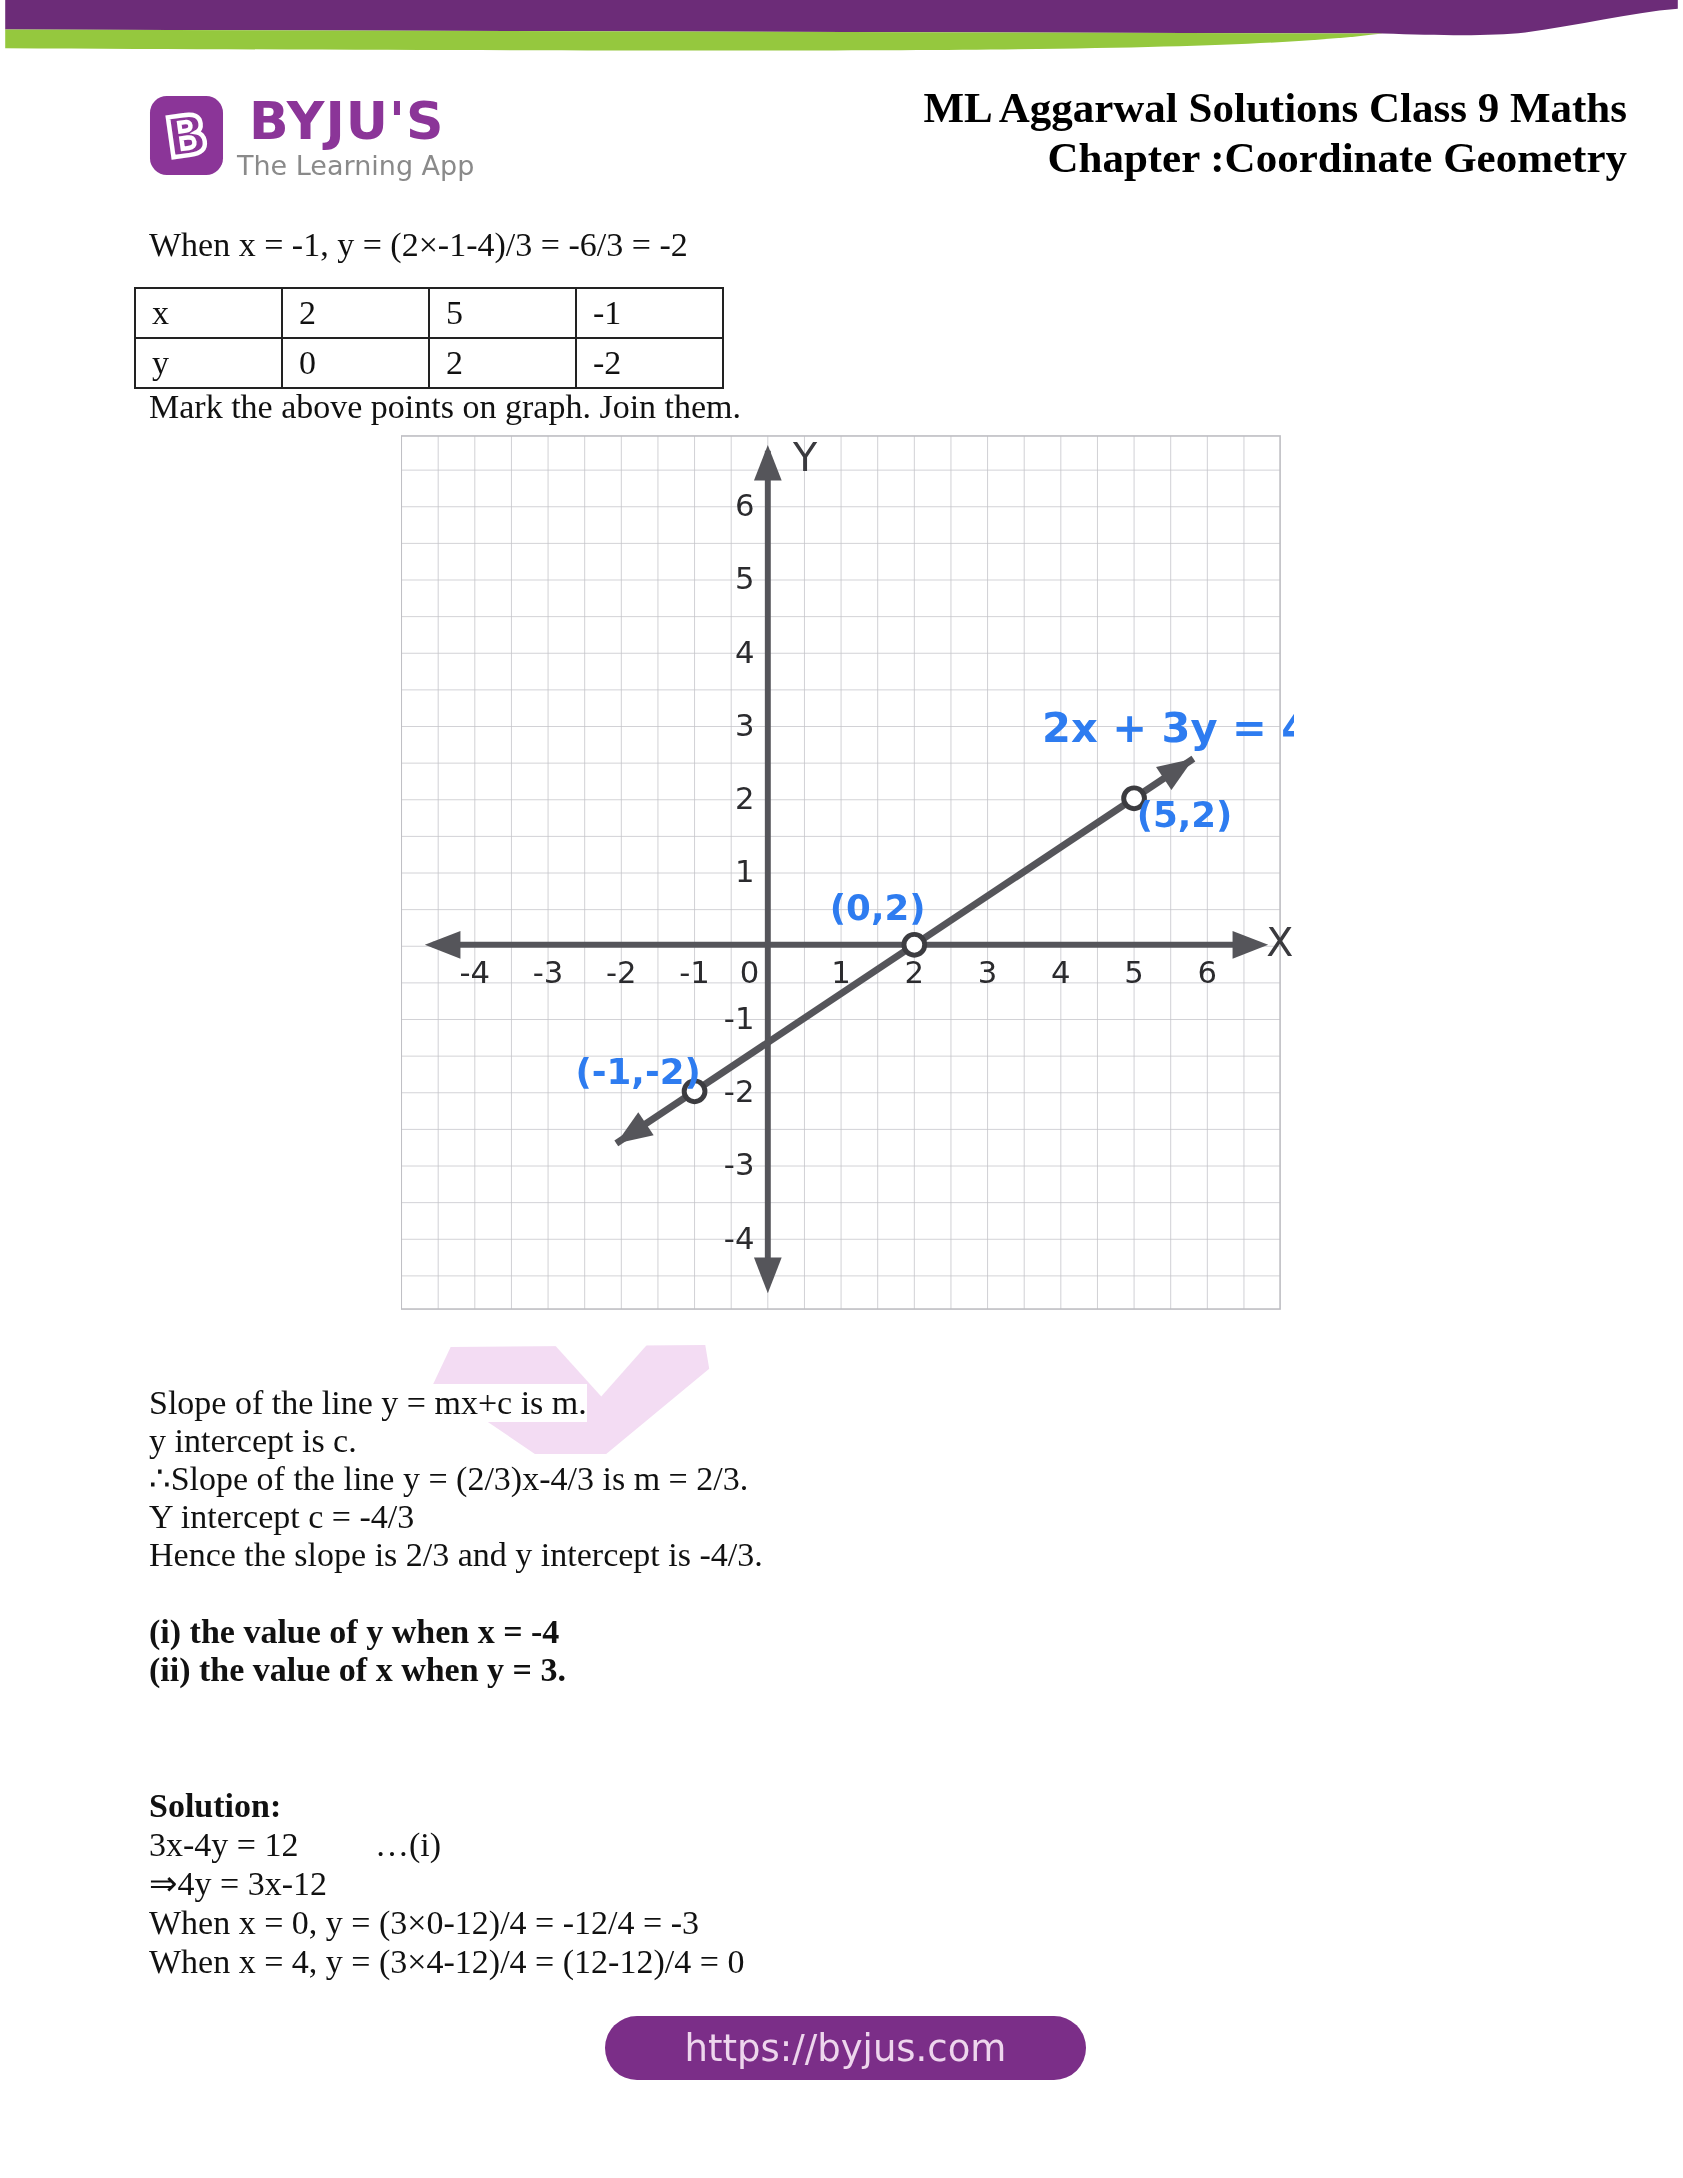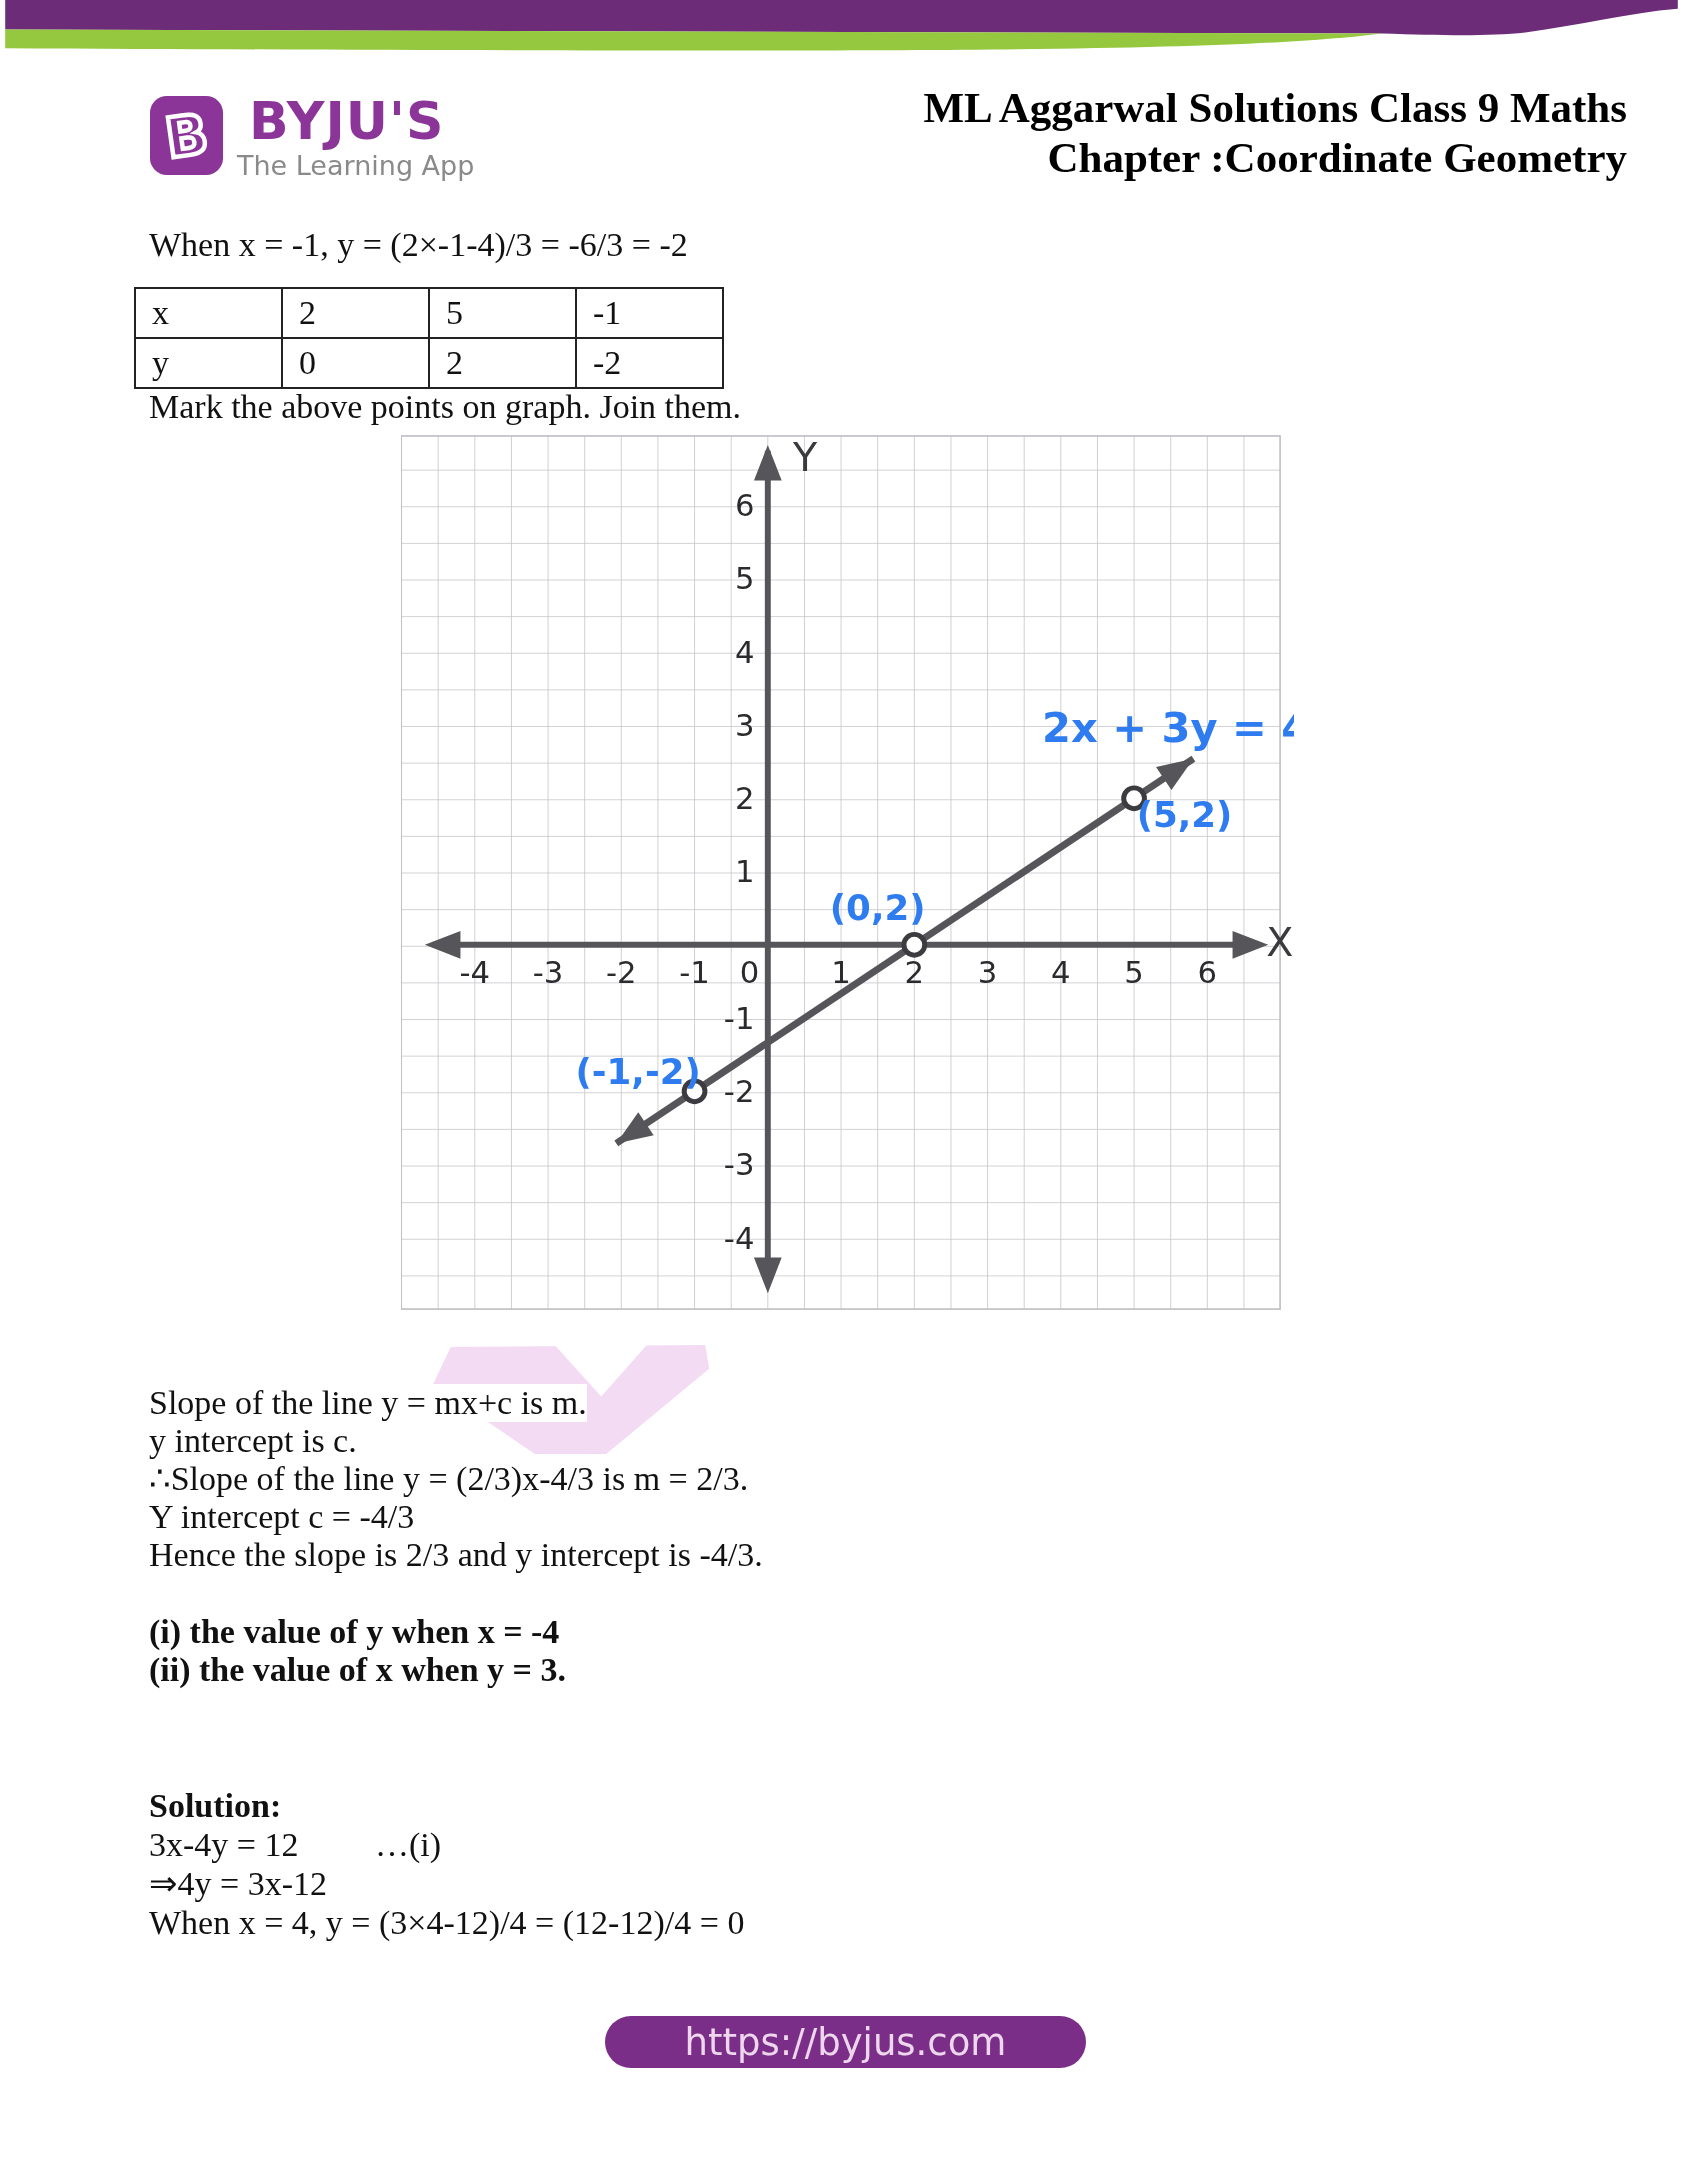--- a/index.html
+++ b/index.html
@@ -42,21 +42,21 @@
   .wm-svg{position:absolute;left:416px;top:1337px;}
   .wm-shape{fill:var(--wm);}
 
   .text-block{position:absolute;left:149px;font-size:34px;line-height:38px;}
   .slope-block{top:1384px;}
   .slope-block .hl{background:#fff;display:inline-block;}
   .question-block{top:1613px;font-weight:bold;line-height:38px;}
   .solution-block{top:1758px;line-height:39px;margin-top:28px;}
   .solution-label{font-weight:bold;}
 
-  .footer-pill{position:absolute;left:605px;top:2016px;width:481px;height:52px;
+  .footer-pill{position:absolute;left:605px;top:2016px;width:481px;height:64px;
                border-radius:34px;background:var(--pill-bg);display:flex;
                align-items:center;justify-content:center;}
   .footer-pill a{font-family:"DejaVu Sans",sans-serif;font-size:37px;
                  color:var(--pill-fg);text-decoration:none;}
 </style>
 </head>
 <body>
 
 <div class="page">
 
@@ -166,20 +166,21 @@
 
   <div class="text-block question-block">
     <div>(i) the value of y when x = -4</div>
     <div>(ii) the value of x when y = 3.</div>
   </div>
 
   <div class="text-block solution-block">
     <div class="solution-label">Solution:</div>
     <div>3x-4y = 12&nbsp;&nbsp;&nbsp;&nbsp;&nbsp;&nbsp;&nbsp;&nbsp;&nbsp;…(i)</div>
     <div>⇒4y = 3x-12</div>
+    <div>When x = 0, y = (3×0-12)/4 = -12/4 = -3</div>
     <div>When x = 4, y = (3×4-12)/4 = (12-12)/4 = 0</div>
   </div>
 
   <div class="footer-pill">
     <a href="#">https://byjus.com</a>
   </div>
 
 </div>
 
 

